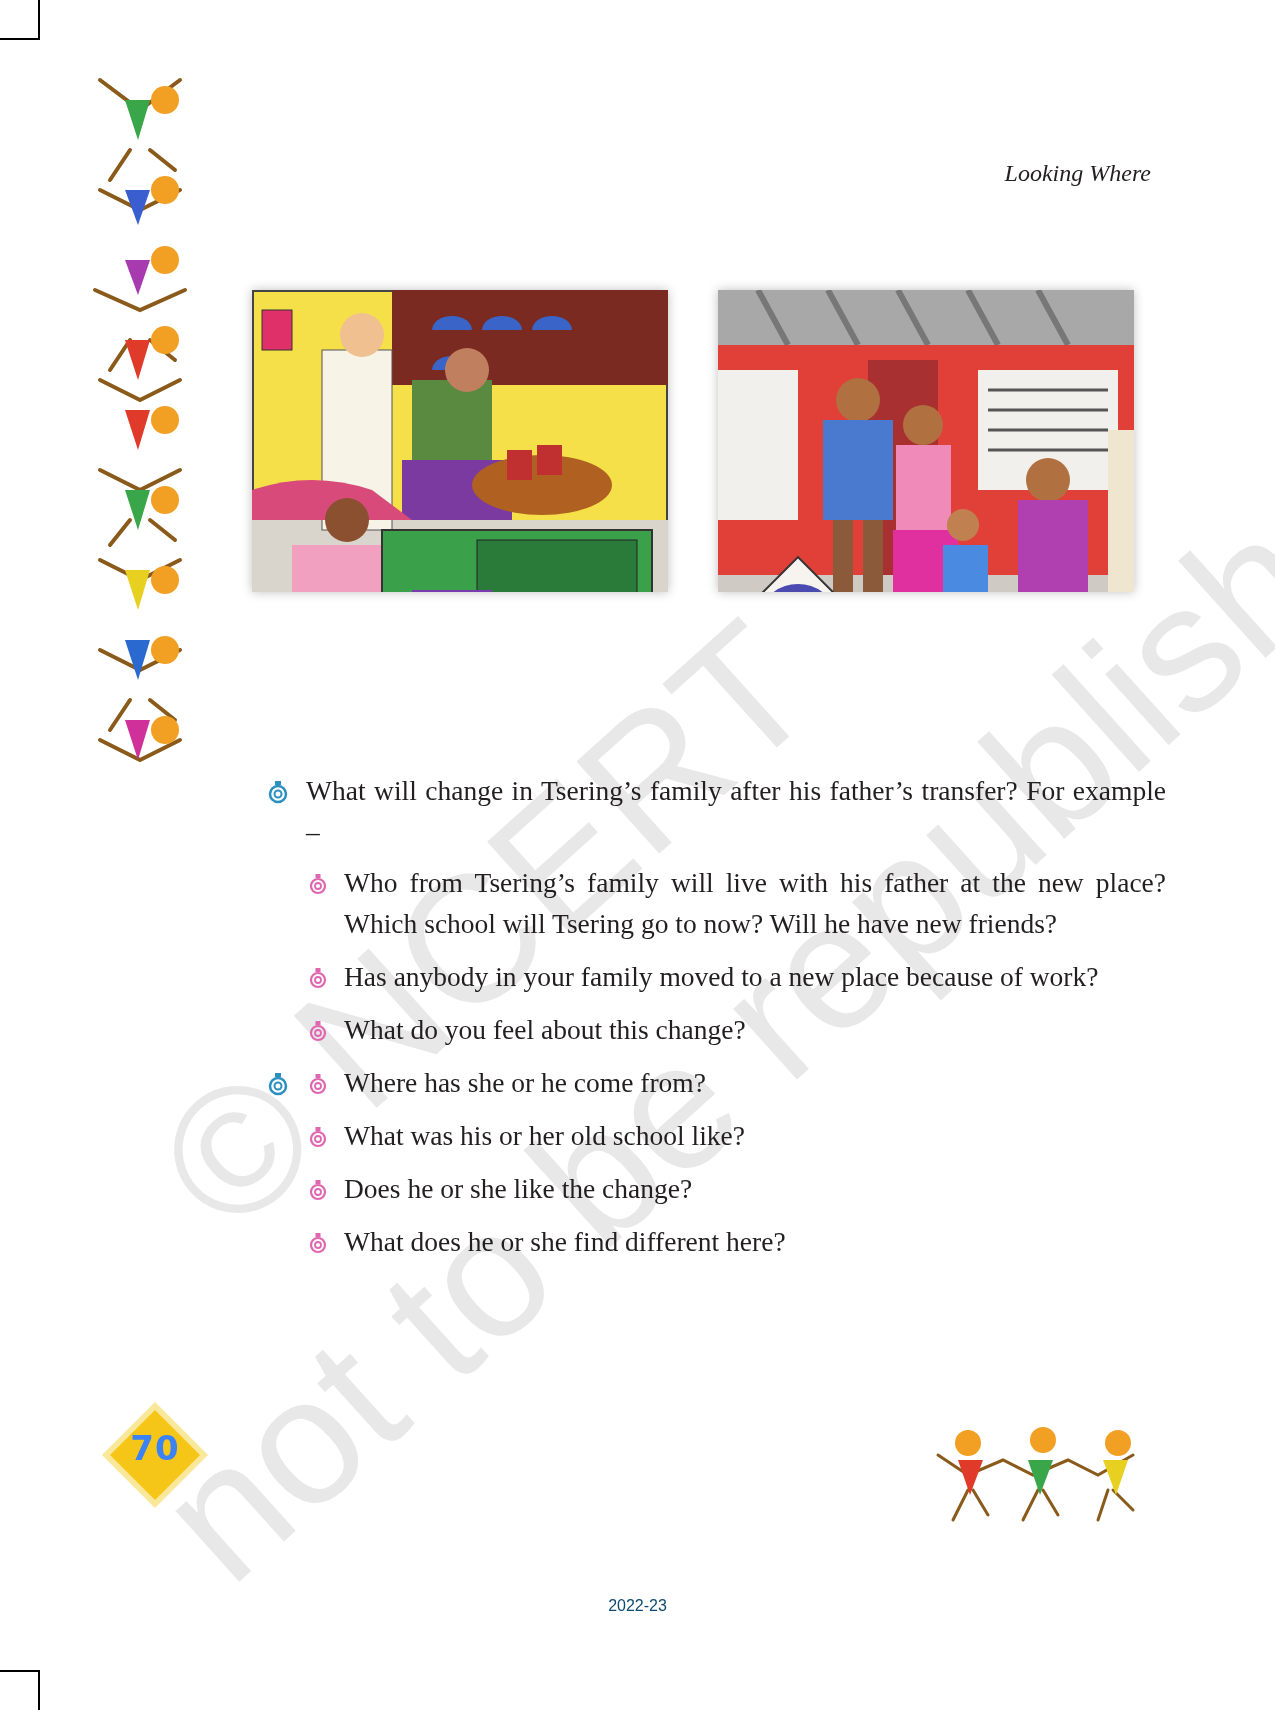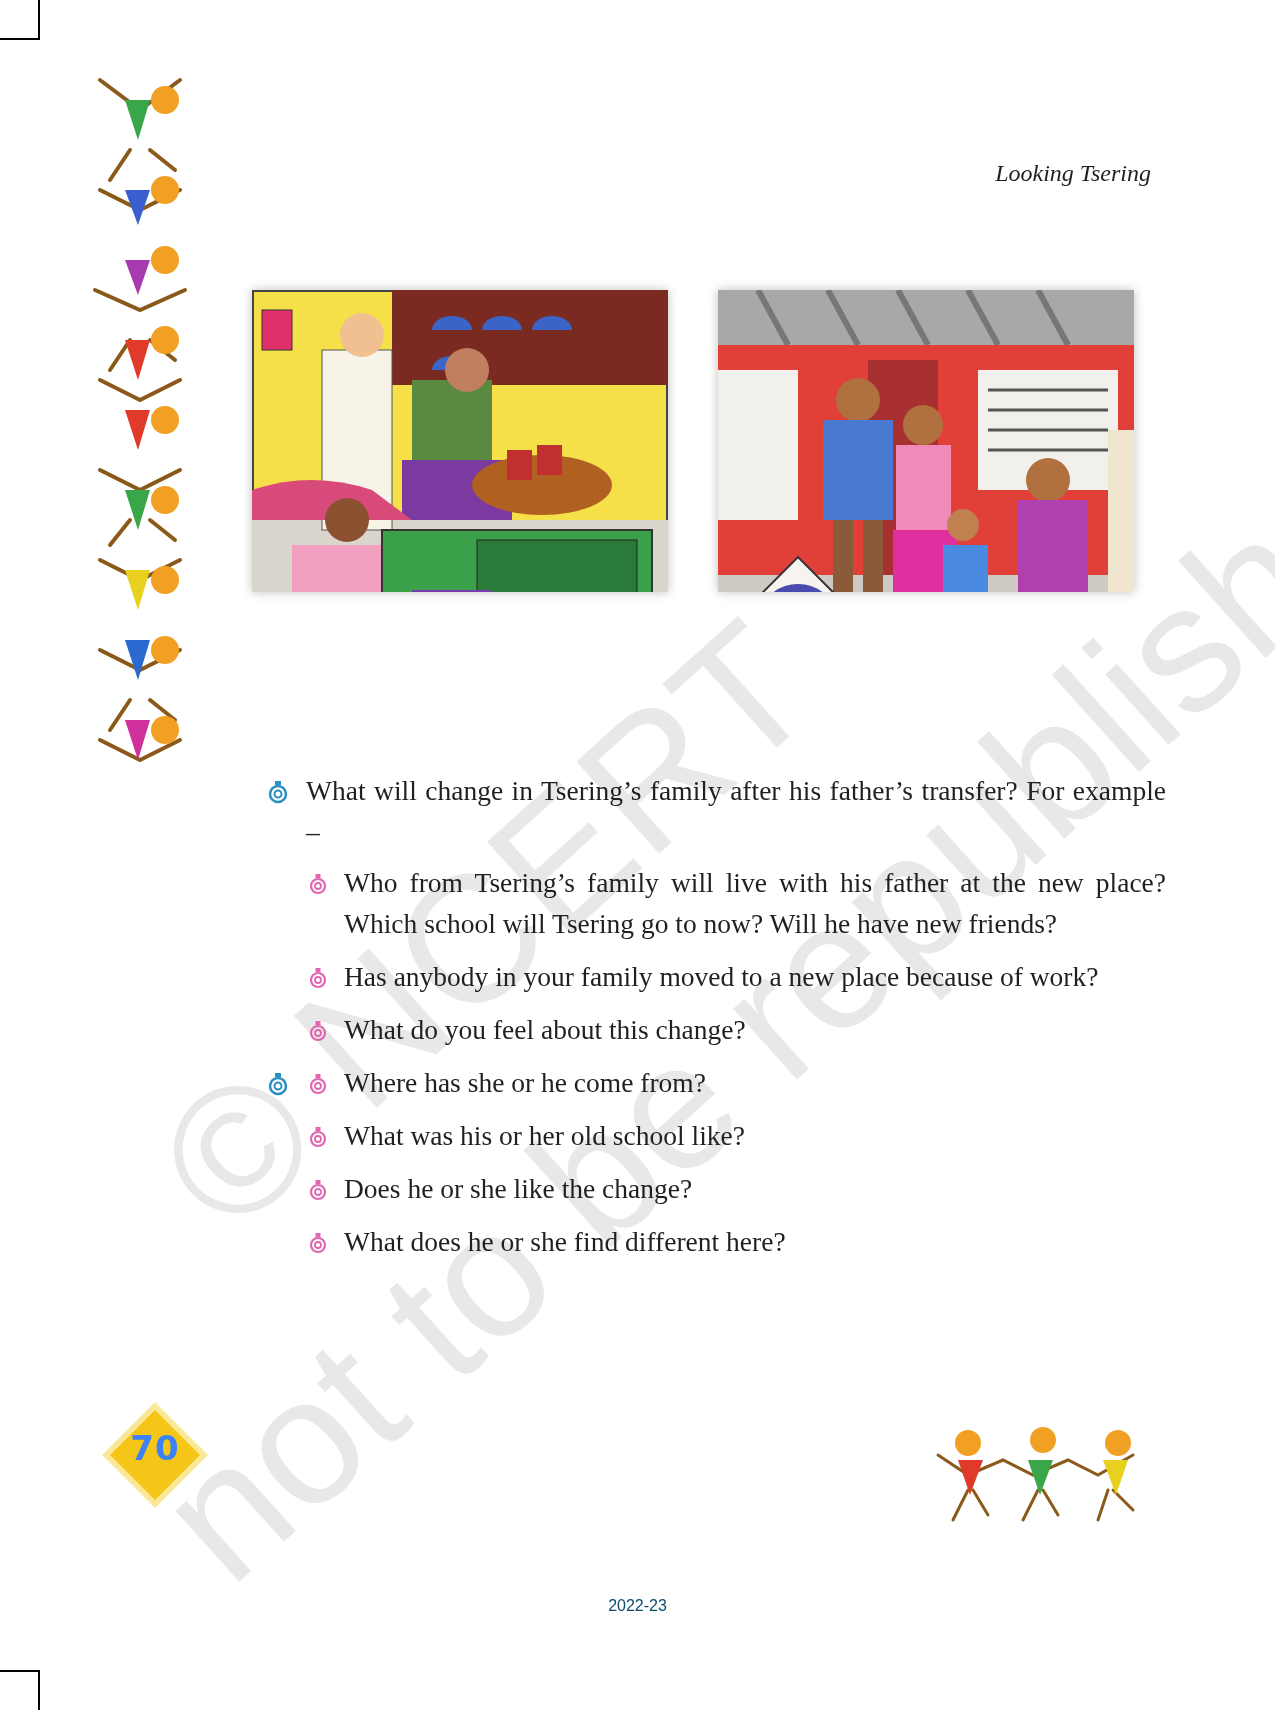--- a/index.html
+++ b/index.html
@@ -41,21 +41,21 @@
 <div class="crop-mark crop-tl"></div>
 <div class="crop-mark crop-bl"></div>
 
 <svg class="watermark" viewBox="0 0 1275 1710">
   <g fill="#e8e8e8" font-family="Liberation Sans, DejaVu Sans, sans-serif" font-size="180">
     <text x="230" y="1240" transform="rotate(-42 230 1240)">© NCERT</text>
     <text x="230" y="1590" transform="rotate(-42 230 1590)">not to be republished</text>
   </g>
 </svg>
 
-<div class="running-head">Looking Tsering</div>
+<div class="running-head">Looking Where</div>
 
 <svg class="side-border" viewBox="0 0 125 770">
   <g stroke="#8a5a1a" stroke-width="4" fill="none" stroke-linecap="round">
     <path d="M20 40 L60 70 L100 40"></path>
       <path d="M20 150 L60 170 L100 150"></path>
       <path d="M15 250 L60 270 L105 250"></path>
     <path d="M20 340 L60 360 L100 340"></path>
       <path d="M20 430 L60 450 L100 430"></path>
       <path d="M20 520 L60 540 L100 520"></path>
     <path d="M20 610 L60 630 L100 610"></path>

